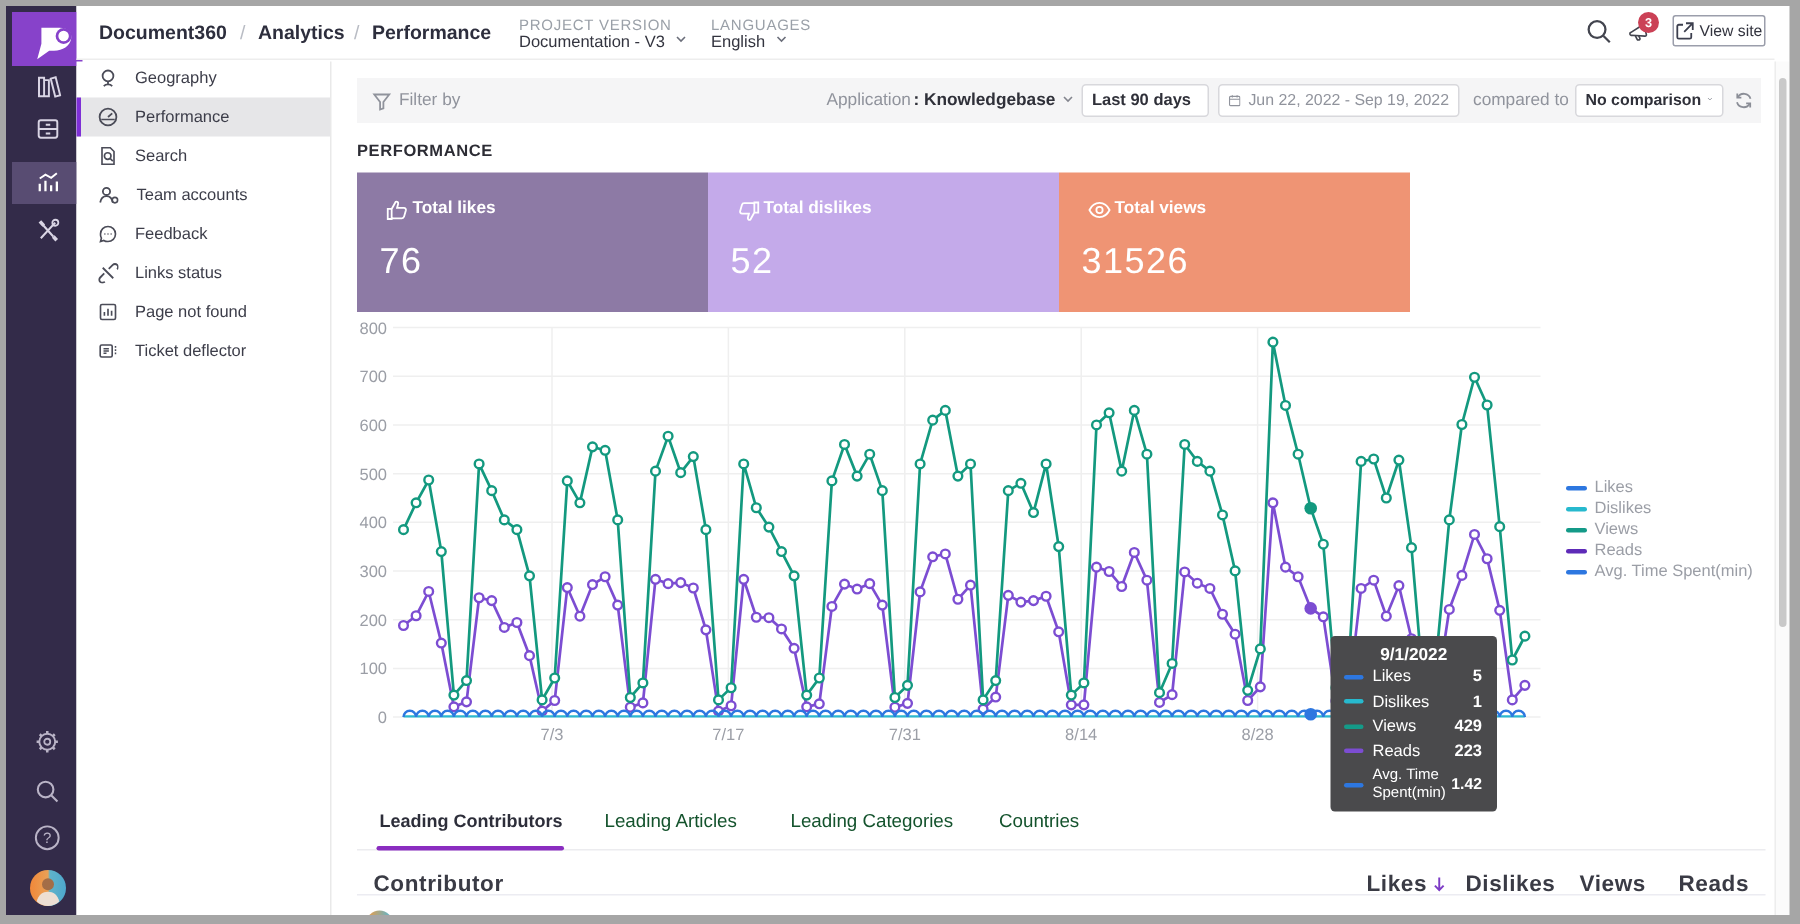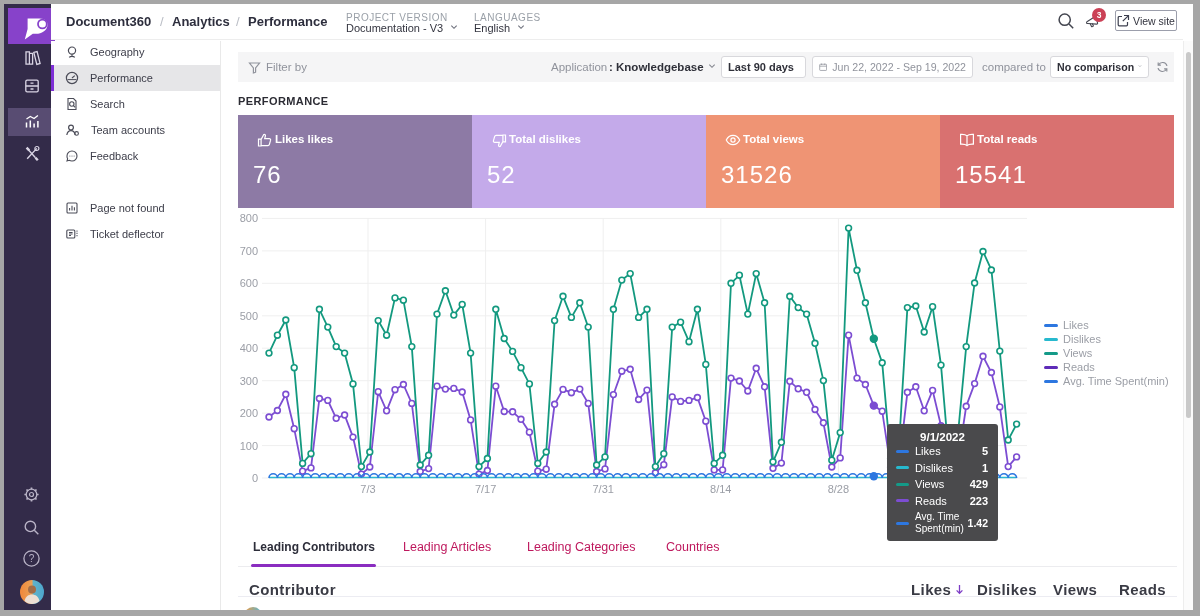--- a/index.html
+++ b/index.html
@@ -32,21 +32,21 @@
 .card .cn{position:absolute;left:15px;top:46px;font-size:24px;letter-spacing:1px}
 .card svg{position:absolute;left:19px;top:18px}
 .leg{position:absolute;left:1044px;font-size:11px;color:#9b9ea6;height:14px;display:flex;align-items:center}
 .leg i{display:inline-block;width:14px;height:3px;border-radius:2px;margin-right:5px}
 #note{position:absolute;left:242px;top:503px;font-size:9.5px;color:#53555d}
 #tip{position:absolute;left:887px;top:424px;overflow:hidden;width:111px;height:117px;background:#4a4a4c;border-radius:3px;color:#fff;font-size:11px;z-index:5}
 #tip .tt{text-align:center;font-weight:700;font-size:11.5px;padding-top:7px}
 #tip .tr{position:absolute;left:9px;display:flex;align-items:center}
 #tip .tr i{width:13px;height:3px;border-radius:1.5px;margin-right:6px;flex:none}
 #tip .tv{position:absolute;right:10px;font-weight:700}
-.tab{position:absolute;top:540px;font-size:12.5px;color:#be185d;white-space:nowrap}
+.tab{position:absolute;top:540px;font-size:12.5px;color:#14532d;white-space:nowrap}
 #tabline{position:absolute;left:238px;top:566px;width:939px;height:1px;background:#ececef}
 #tabsel{position:absolute;left:251px;top:564px;width:125px;height:3px;background:#8a2dc0;border-radius:2px}
 .th{position:absolute;top:581px;font-size:15px;font-weight:700;color:#3a3b45;letter-spacing:.4px}
 #thline{position:absolute;left:238px;top:596px;width:939px;height:1px;background:#ececf2}
 #sctrack{position:absolute;left:1183px;top:41px;width:10px;height:569px;background:#fbfbfb;border-left:1px solid #ededed}
 #scthumb{position:absolute;left:1186px;top:52px;width:5px;height:366px;background:#c9c9c9;border-radius:3px}
 </style></head>
 <body>
 <div id="win">
 <div id="rail">
@@ -166,20 +166,24 @@
           <circle cx="6" cy="4.6" r="2.4" stroke="#4b4c58" stroke-width="1.2"></circle>
           <path d="M1.8 12c.5-3 2.2-4.3 4.2-4.3s3.7 1.3 4.2 4.3" stroke="#4b4c58" stroke-width="1.2"></path>
           <circle cx="11.6" cy="10.4" r="1.8" stroke="#4b4c58" stroke-width="1.1"></circle>
         </svg>Team accounts</div>
       <div class="mi" style="top:102px"><svg width="14" height="14" viewBox="0 0 14 14" fill="none">
           <path d="M2 7a5 5 0 115 5c-1 0-2-.2-2.8-.7L2 12l.6-2.2A5 5 0 012 7z" stroke="#4b4c58" stroke-width="1.1"></path>
           <circle cx="4.9" cy="7" r=".5" fill="#4b4c58"></circle>
           <circle cx="7" cy="7" r=".5" fill="#4b4c58"></circle>
           <circle cx="9.1" cy="7" r=".5" fill="#4b4c58"></circle>
         </svg>Feedback</div>
+      <div class="mi" style="top:128px"><svg width="14" height="14" viewBox="0 0 14 14" fill="none">
+          <path d="M5.5 8.5L2.8 11.2a2 2 0 102.9 2.9l.1-.1M8.5 5.5l2.7-2.7a2 2 0 112.9 2.9" transform="translate(-1,-1.2)" stroke="#4b4c58" stroke-width="1.2"></path>
+          <path d="M3.5 3.5l7 7" stroke="#4b4c58" stroke-width="1.2"></path>
+        </svg>Links status</div>
       <div class="mi" style="top:154px"><svg width="14" height="14" viewBox="0 0 14 14" fill="none">
           <rect x="2" y="2" width="10" height="10" rx="1" stroke="#4b4c58" stroke-width="1.1"></rect>
           <path d="M4.6 9.5V7M7 9.5V4.8M9.4 9.5V6.2" stroke="#4b4c58" stroke-width="1.1"></path>
         </svg>Page not found</div>
       <div class="mi" style="top:180px"><svg width="14" height="14" viewBox="0 0 14 14" fill="none">
           <rect x="1.8" y="3" width="8" height="8" rx="1" stroke="#4b4c58" stroke-width="1.1"></rect>
           <path d="M4 5.5h3.6M4 7h3.6M4 8.5h2" stroke="#4b4c58" stroke-width="1"></path>
           <path d="M11.5 4.2h1M11.5 6.4h1M11.5 8.6h1" stroke="#4b4c58" stroke-width="1.2"></path>
         </svg>Ticket deflector</div>
     </div>
@@ -221,46 +225,39 @@
           <path d="M11 4.8A4.6 4.6 0 002.5 4M2 7.2a4.6 4.6 0 008.5.8" stroke="#8b8e97" stroke-width="1.2"></path>
           <path d="M2.2 1.4v2.7h2.7M10.8 10.6V7.9H8.1" stroke="#8b8e97" stroke-width="1.2"></path>
         </svg>
       </div>
 </div>
 <div class="perf">PERFORMANCE</div>
 <div class="card" style="left:238px;background:#8d7aa5">
       <svg width="16" height="15" viewBox="0 0 16 15" fill="none">
         <path d="M1.5 6.2h2.6v6.8H1.5zM4.1 12.2V6.4l2.7-4.9c1-.4 1.9.4 1.6 1.5L7.7 5.6h4.6c.9 0 1.5.8 1.3 1.6l-1.2 4.2c-.2.7-.8 1.2-1.5 1.2H5.2z" stroke="#fff" stroke-width="1.2"></path>
       </svg>
-      <div class="cl">Likes likes</div>
+      <div class="cl">Total likes</div>
       <div class="cn">76</div>
     </div>
     <div class="card" style="left:472px;background:#c4aaea">
       <svg width="16" height="15" viewBox="0 0 16 15" fill="none">
         <g transform="rotate(180 8 7.5)">
           <path d="M1.5 6.2h2.6v6.8H1.5zM4.1 12.2V6.4l2.7-4.9c1-.4 1.9.4 1.6 1.5L7.7 5.6h4.6c.9 0 1.5.8 1.3 1.6l-1.2 4.2c-.2.7-.8 1.2-1.5 1.2H5.2z" stroke="#fff" stroke-width="1.2"></path>
         </g>
       </svg>
       <div class="cl">Total dislikes</div>
       <div class="cn">52</div>
     </div>
     <div class="card" style="left:706px;background:#ef9474">
       <svg width="16" height="14" viewBox="0 0 16 14" fill="none">
         <path d="M1.3 7C2.8 3.9 5.2 2.3 8 2.3S13.2 3.9 14.7 7C13.2 10.1 10.8 11.7 8 11.7S2.8 10.1 1.3 7z" stroke="#fff" stroke-width="1.2"></path>
         <circle cx="8" cy="7" r="2.1" stroke="#fff" stroke-width="1.2"></circle>
       </svg>
       <div class="cl">Total views</div>
       <div class="cn">31526</div>
-    </div>
-    <div class="card" style="left:940px;background:#d97170">
-      <svg width="16" height="14" viewBox="0 0 16 14" fill="none">
-        <path d="M8 2.8C6.8 1.6 4.8 1.2 1.6 1.4v9.8c3.2-.2 5.2.2 6.4 1.4 1.2-1.2 3.2-1.6 6.4-1.4V1.4c-3.2-.2-5.2.2-6.4 1.4zM8 2.8v9.8" stroke="#fff" stroke-width="1.2"></path>
-      </svg>
-      <div class="cl">Total reads</div>
-      <div class="cn">15541</div>
     </div>
 <svg id="chart" style="position:absolute;left:238px;top:210px" width="942" height="302" viewBox="0 0 942 302">
 <g stroke="#efefef" stroke-width="1">
 <line x1="24" y1="8.4" x2="789" y2="8.4"></line>
         <line x1="24" y1="40.9" x2="789" y2="40.9"></line>
         <line x1="24" y1="73.3" x2="789" y2="73.3"></line>
         <line x1="24" y1="105.8" x2="789" y2="105.8"></line>
         <line x1="24" y1="138.2" x2="789" y2="138.2"></line>
         <line x1="24" y1="170.7" x2="789" y2="170.7"></line>
         <line x1="24" y1="203.1" x2="789" y2="203.1"></line>

